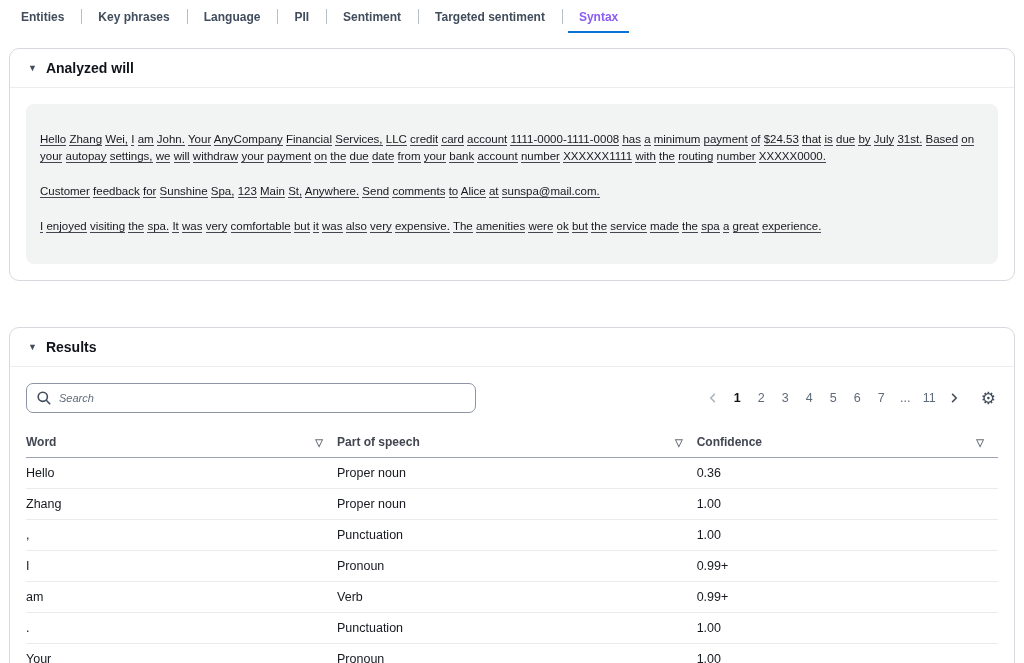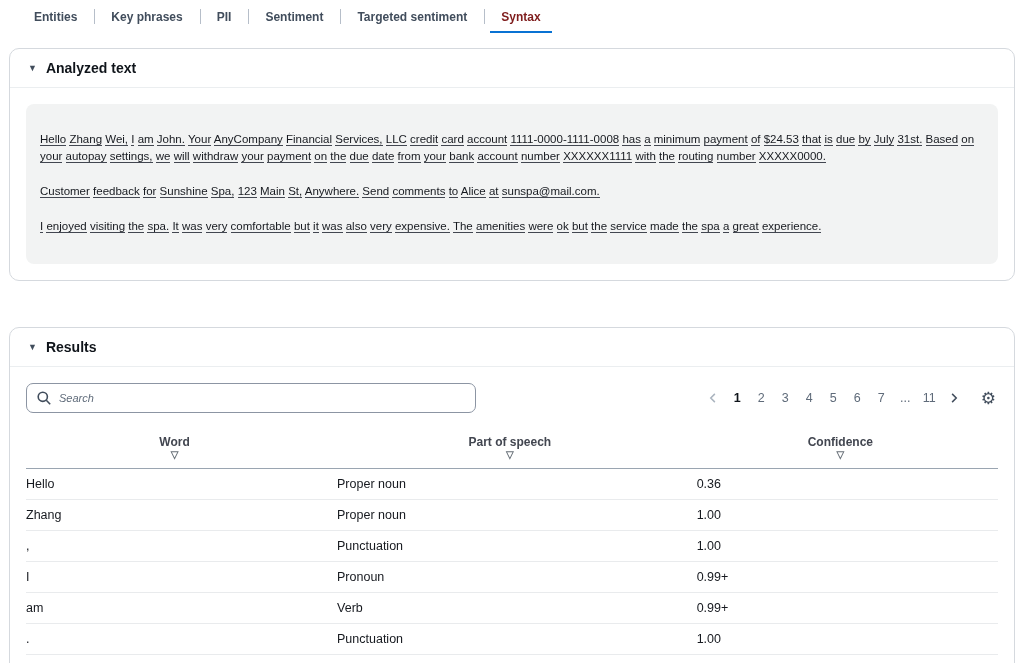--- a/index.html
+++ b/index.html
@@ -4,31 +4,31 @@
 <style>
   * { box-sizing: border-box; }
   html,body { margin:0; padding:0; }
   body {
     width:1024px; height:663px; overflow:hidden;
     background:#ffffff; color:#0f141a;
     font-family:"Liberation Sans", sans-serif;
   }
 
   
-  .tabs { display:flex; align-items:stretch; height:33px; padding:0 17px; }
+  .tabs { display:flex; align-items:stretch; height:33px; padding:0 4px; }
   .tab {
     position:relative; background:none; border:none; cursor:pointer;
     font-family:"Liberation Sans", sans-serif;
     font-size:12px; font-weight:bold; color:#414d5c; padding:0 17px;
   }
   .tab + .tab::before {
     content:""; position:absolute; left:0; top:9px; bottom:9px;
     width:1px; background:#b6bec9;
   }
-  .tab.active { color:#7f1d1d;text-align:right; }
+  .tab.active { color:#8b5cf6;text-align:right; }
   .tab.active::after {
     content:""; position:absolute; left:6px; right:6px; bottom:0;
     height:2px; background:#0972d3;
   }
 
   
   .card {
     margin:0 9px; background:#fff;
     border:1px solid #d5d9de; border-radius:10px;
   }
@@ -80,43 +80,44 @@
     font-size:17px; color:#414d5c; line-height:1; padding:2px;
   }
 
   
   table { width:100%; border-collapse:collapse; margin-top:14px; }
   th {
     text-align:left; font-size:12px; font-weight:bold; color:#424650;
     padding:8px 0; border-bottom:1px solid #9aa5b1;
   }
   th:nth-child(1){ width:32%; } th:nth-child(2){ width:37%; } th:nth-child(3){ width:31%;text-align:center; }
-  .th-inner { display:flex; align-items:center; justify-content:space-between; padding-right:14px;flex-direction:column; }
+  .th-inner { display:flex; align-items:center; justify-content:space-between; padding-right:14px; }
   .filter-ic { font-size:10px; color:#687078; }
   td {
     font-size:12.5px; color:#16191f; padding:8px 8px 8px 0;
     border-bottom:1px solid #e9ebed;
   }
 </style>
 </head>
 <body>
 
 <nav class="tabs" id="tabs">
     <button class="tab">Entities</button>
     <button class="tab">Key phrases</button>
+    <button class="tab">Language</button>
     <button class="tab">PII</button>
     <button class="tab">Sentiment</button>
     <button class="tab">Targeted sentiment</button>
     <button class="tab active">Syntax</button>
   </nav>
 
 <section class="card card-analyzed">
   <div class="card-header">
     <span class="collapse-ic">▼</span>
-    <span class="card-title">Analyzed text</span>
+    <span class="card-title">Analyzed will</span>
   </div>
   <div class="analyzed-box" id="analyzed-lines">
       <p class="a-line"><span class="w">Hello</span> <span class="w">Zhang</span> <span class="w">Wei,</span> <span class="w">I</span> <span class="w">am</span> <span class="w">John.</span> <span class="w">Your</span> <span class="w">AnyCompany</span> <span class="w">Financial</span> <span class="w">Services,</span> <span class="w">LLC</span> <span class="w">credit</span> <span class="w">card</span> <span class="w">account</span> <span class="w">1111-0000-1111-0008</span> <span class="w">has</span> <span class="w">a</span> <span class="w">minimum</span> <span class="w">payment</span> <span class="w">of</span> <span class="w">$24.53</span> <span class="w">that</span> <span class="w">is</span> <span class="w">due</span> <span class="w">by</span> <span class="w">July</span> <span class="w">31st.</span> <span class="w">Based</span> <span class="w">on</span> <span class="w">your</span> <span class="w">autopay</span> <span class="w">settings,</span> <span class="w">we</span> <span class="w">will</span> <span class="w">withdraw</span> <span class="w">your</span> <span class="w">payment</span> <span class="w">on</span> <span class="w">the</span> <span class="w">due</span> <span class="w">date</span> <span class="w">from</span> <span class="w">your</span> <span class="w">bank</span> <span class="w">account</span> <span class="w">number</span> <span class="w">XXXXXX1111</span> <span class="w">with</span> <span class="w">the</span> <span class="w">routing</span> <span class="w">number</span> <span class="w">XXXXX0000.</span> </p>
       <p class="a-line"><span class="w">Customer</span> <span class="w">feedback</span> <span class="w">for</span> <span class="w">Sunshine</span> <span class="w">Spa,</span> <span class="w">123</span> <span class="w">Main</span> <span class="w">St,</span> <span class="w">Anywhere.</span> <span class="w">Send</span> <span class="w">comments</span> <span class="w">to</span> <span class="w">Alice</span> <span class="w">at</span> <span class="w">sunspa@mail.com.</span> </p>
       <p class="a-line"><span class="w">I</span> <span class="w">enjoyed</span> <span class="w">visiting</span> <span class="w">the</span> <span class="w">spa.</span> <span class="w">It</span> <span class="w">was</span> <span class="w">very</span> <span class="w">comfortable</span> <span class="w">but</span> <span class="w">it</span> <span class="w">was</span> <span class="w">also</span> <span class="w">very</span> <span class="w">expensive.</span> <span class="w">The</span> <span class="w">amenities</span> <span class="w">were</span> <span class="w">ok</span> <span class="w">but</span> <span class="w">the</span> <span class="w">service</span> <span class="w">made</span> <span class="w">the</span> <span class="w">spa</span> <span class="w">a</span> <span class="w">great</span> <span class="w">experience.</span> </p>
     </div>
 </section>
 
 <section class="card card-results">
   <div class="card-header">

